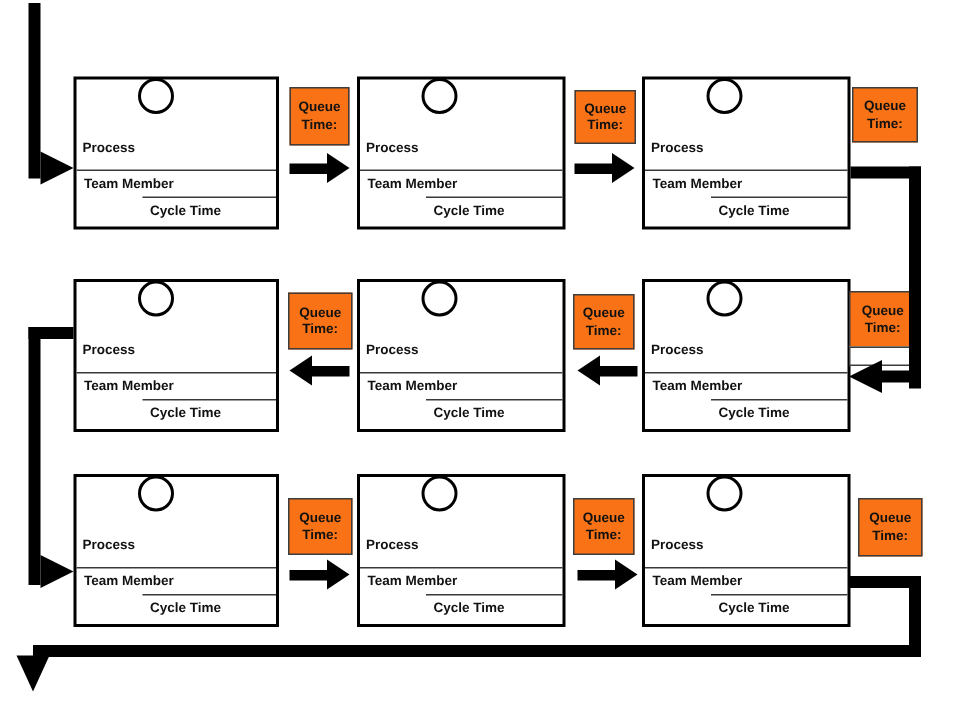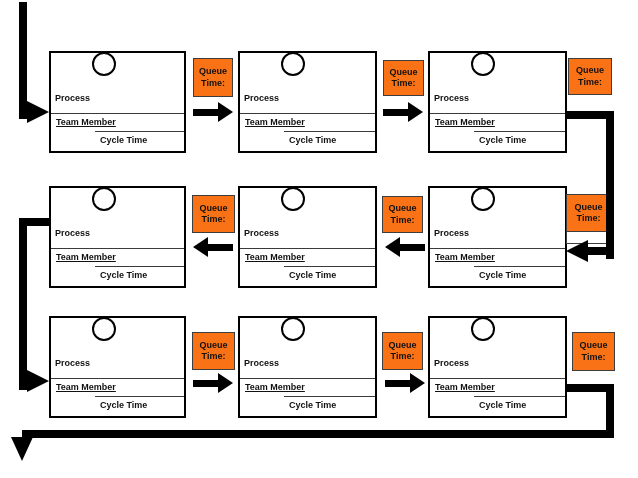--- a/index.html
+++ b/index.html
@@ -23,21 +23,21 @@
     position:absolute;left:4px;top:3px;font-size:9px;font-weight:bold;color:#111;margin-top:37px;
   }
   .pbox .pcircle{
     position:absolute;left:41px;top:-1px;width:24px;height:24px;
     border:2px solid #000;border-radius:50%;background:#fff;box-sizing:border-box;
   }
   .pbox .prow{
     box-sizing:border-box;border-top:1px solid #3a3a3a;
     font-size:9px;font-weight:bold;color:#111;padding-left:5px;
   }
-  .pbox .prow.tm{height:18px;line-height:17px;text-decoration:underline;}
+  .pbox .prow.tm{height:18px;line-height:17px;}
   .pbox .prow.ct{height:20px;line-height:17px;margin-left:44px;}
   
   .qbox{
     position:absolute;background:#f97316;border:1px solid #3d3d3d;box-sizing:border-box;
     display:flex;align-items:center;justify-content:center;text-align:center;
     font-size:9px;font-weight:bold;color:#111;white-space:pre-line;line-height:1.25;
   }
   .qext{
     position:absolute;background:#fff;border:1px solid #3d3d3d;box-sizing:border-box;
   }

